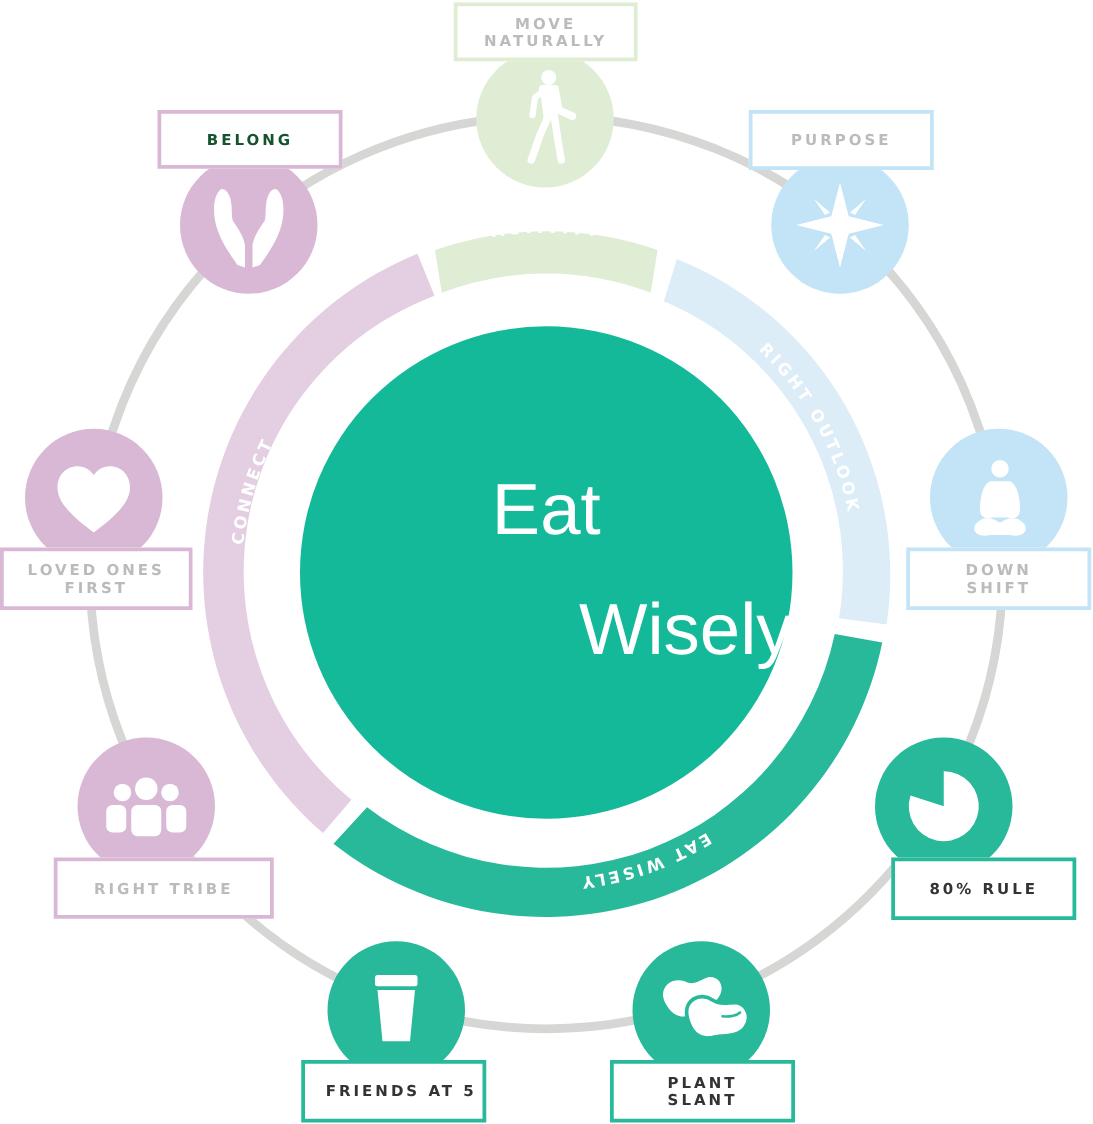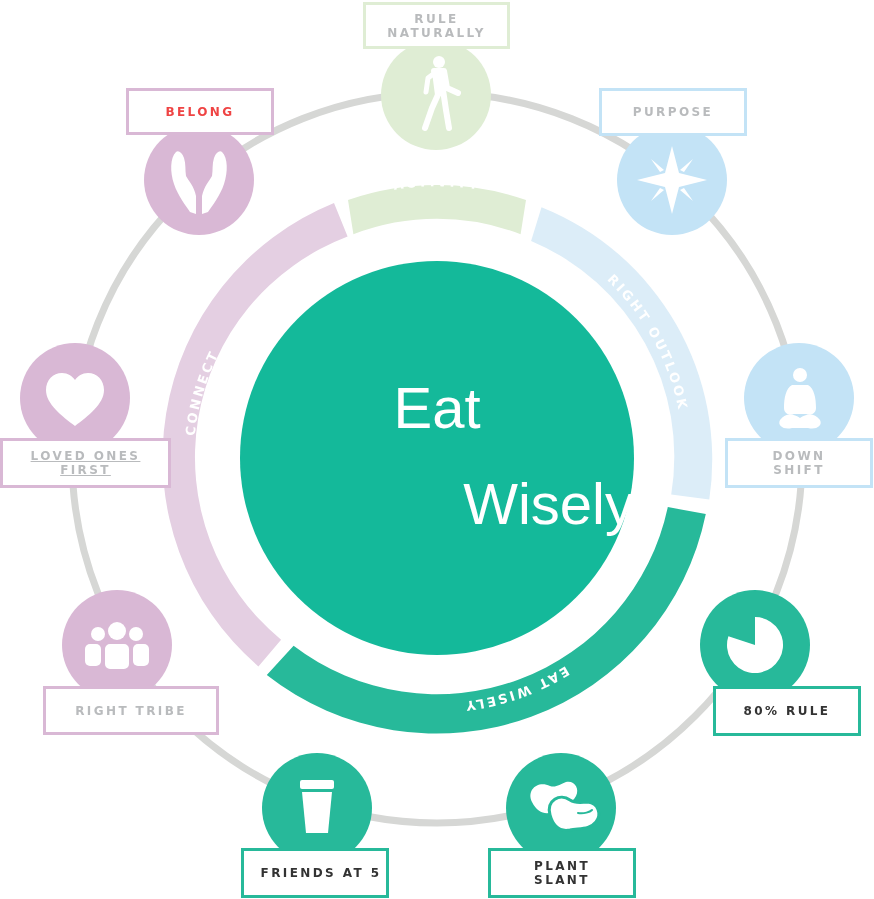--- a/index.html
+++ b/index.html
@@ -128,33 +128,33 @@
       </g>
     </g>
   </svg>
 
   
   <div class="center-title" style="top:370px;">Eat</div>
   <div class="center-title" style="top:466px;text-align:right;">Wisely</div>
 
   
   <div class="label-box" style="left:363px; top:2px; width:147px; height:47px; border-color:#dfedd4; color:#b9bbbd;">
-    <span>RULE</span>
+    <span>MOVE</span>
     <span>NATURALLY</span>
   </div>
 
-  <div class="label-box" style="left:126px; top:88px; width:148px; height:47px; border-color:#d9b8d5; color:#ef4444;">
+  <div class="label-box" style="left:126px; top:88px; width:148px; height:47px; border-color:#d9b8d5; color:#14532d;">
     <span>BELONG</span>
   </div>
 
   <div class="label-box" style="left:599px; top:88px; width:148px; height:48px; border-color:#c3e3f6; color:#b9bbbd;">
     <span>PURPOSE</span>
   </div>
 
-  <div class="label-box" style="left:0px; top:438px; width:171px; height:50px; border-color:#d9b8d5; color:#b9bbbd;text-decoration:underline;">
+  <div class="label-box" style="left:0px; top:438px; width:154px; height:50px; border-color:#d9b8d5; color:#b9bbbd;">
     <span>LOVED ONES</span>
     <span>FIRST</span>
   </div>
 
   <div class="label-box" style="left:725px; top:438px; width:148px; height:50px; border-color:#c3e3f6; color:#b9bbbd;">
     <span>DOWN</span>
     <span>SHIFT</span>
   </div>
 
   <div class="label-box" style="left:43px; top:686px; width:176px; height:49px; border-color:#d9b8d5; color:#b9bbbd;">

